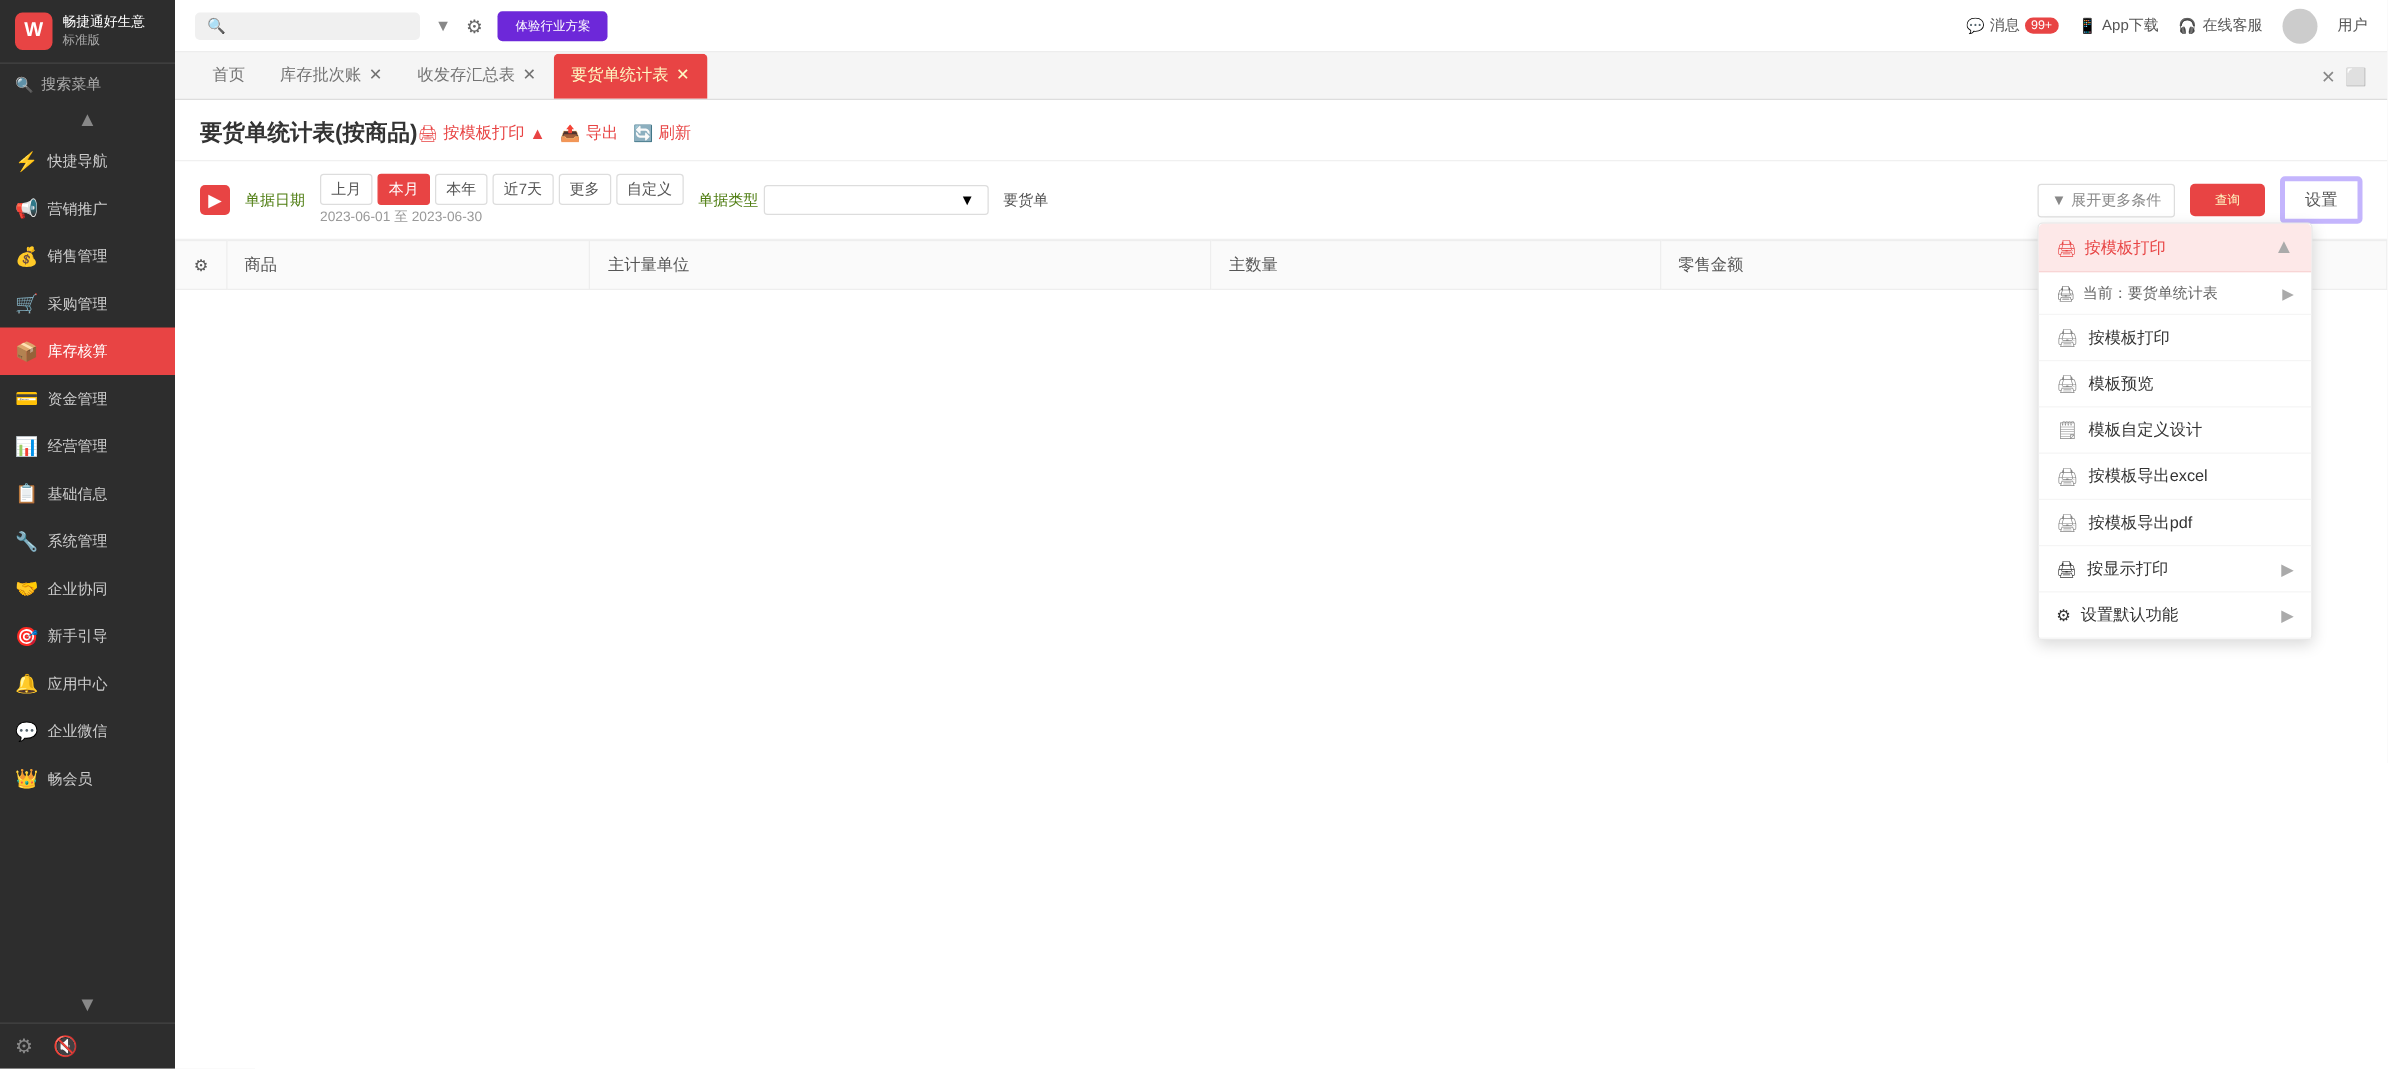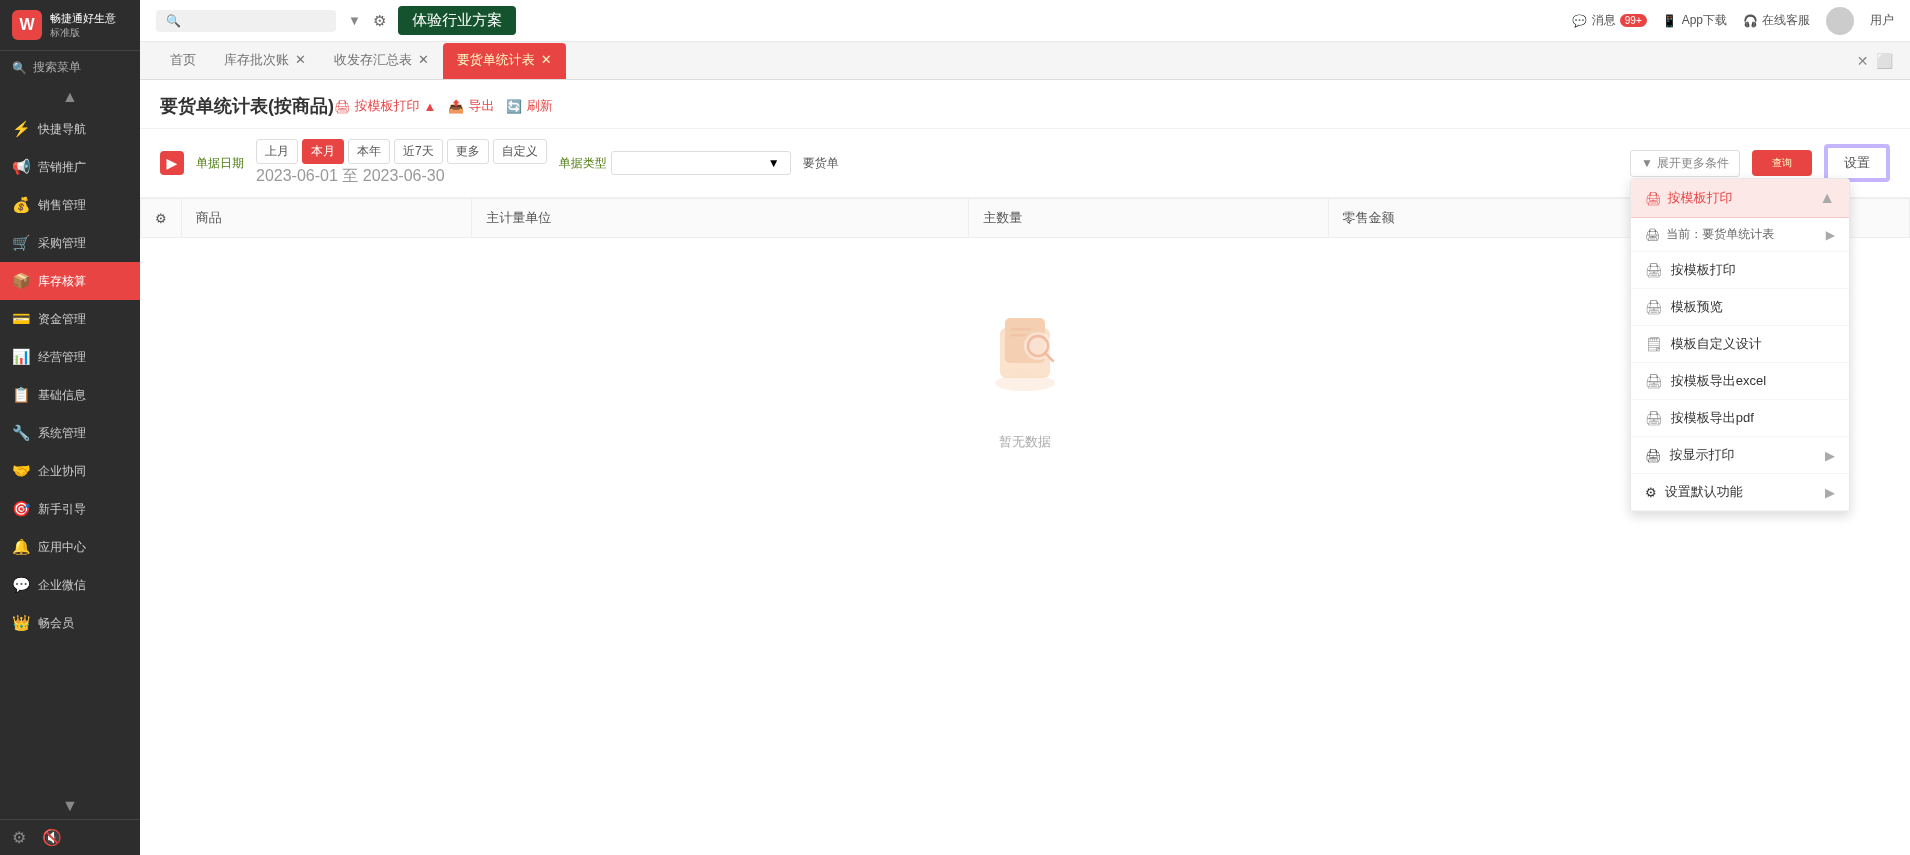--- a/index.html
+++ b/index.html
@@ -110,27 +110,27 @@
       padding: 4px 10px;
       display: flex;
       align-items: center;
       gap: 6px;
       width: 180px;
       color: #999;
       font-size: 12px;
     }
     .topbar-spacer { flex: 1; }
     .topbar-btn {
-      background: #14532d;
+      background: #6d28d9;
       color: white;
       border: none;
       border-radius: 4px;
       padding: 5px 14px;
       cursor: pointer;
-      font-size: 15px;
+      font-size: 10px;
     }
     .topbar-gear {
       color: #666;
       cursor: pointer;
       font-size: 15px;
     }
     .topbar-right {
       display: flex;
       align-items: center;
       gap: 16px;
@@ -279,21 +279,21 @@
       cursor: pointer;
       background: #fff;
       font-size: 12px;
       color: #555;
     }
     .date-btn.active {
       background: #e84444;
       color: white;
       border-color: #e84444;
     }
-    .date-range-text { font-size: 16px; color: #999; margin-top: 2px; }
+    .date-range-text { font-size: 11px; color: #999; margin-top: 2px; }
     .date-group { display: flex; flex-direction: column; }
 
     .filter-select {
       display: flex;
       align-items: center;
       gap: 4px;
     }
     .select-box {
       border: 1px solid #ddd;
       border-radius: 3px;
@@ -613,35 +613,20 @@
           <th>主计量单位</th>
           <th>主数量</th>
           <th>零售金额</th>
           <th></th>
         </tr>
       </thead>
       <tbody>
       </tbody>
     </table>
 
-    <div class="empty-state">
-      <div class="empty-icon">
-        <svg width="100" height="100" viewBox="0 0 100 100" fill="none" xmlns="http://www.w3.org/2000/svg">
-          <ellipse cx="50" cy="85" rx="30" ry="8" fill="#f5d0b0" opacity="0.5"></ellipse>
-          <rect x="25" y="30" width="50" height="50" rx="6" fill="#f5c9a0" opacity="0.9"></rect>
-          <rect x="30" y="20" width="40" height="45" rx="5" fill="#f0b080"></rect>
-          <circle cx="63" cy="48" r="14" fill="#fff" opacity="0.4"></circle>
-          <circle cx="63" cy="48" r="10" fill="none" stroke="#e89060" stroke-width="2.5"></circle>
-          <line x1="70" y1="55" x2="78" y2="63" stroke="#e89060" stroke-width="2.5" stroke-linecap="round"></line>
-          <rect x="36" y="30" width="20" height="2.5" rx="1.2" fill="#e89060" opacity="0.5"></rect>
-          <rect x="36" y="36" width="15" height="2.5" rx="1.2" fill="#e89060" opacity="0.5"></rect>
-        </svg>
-      </div>
-      <span>暂无数据</span>
-    </div>
 
     <div class="dropdown-overlay">
       <div class="dropdown-header">
         <div class="dropdown-header-title">
           <span>🖨</span>
           <span>按模板打印</span>
         </div>
         <button class="dropdown-close">▲</button>
       </div>
       <div class="dropdown-current">

